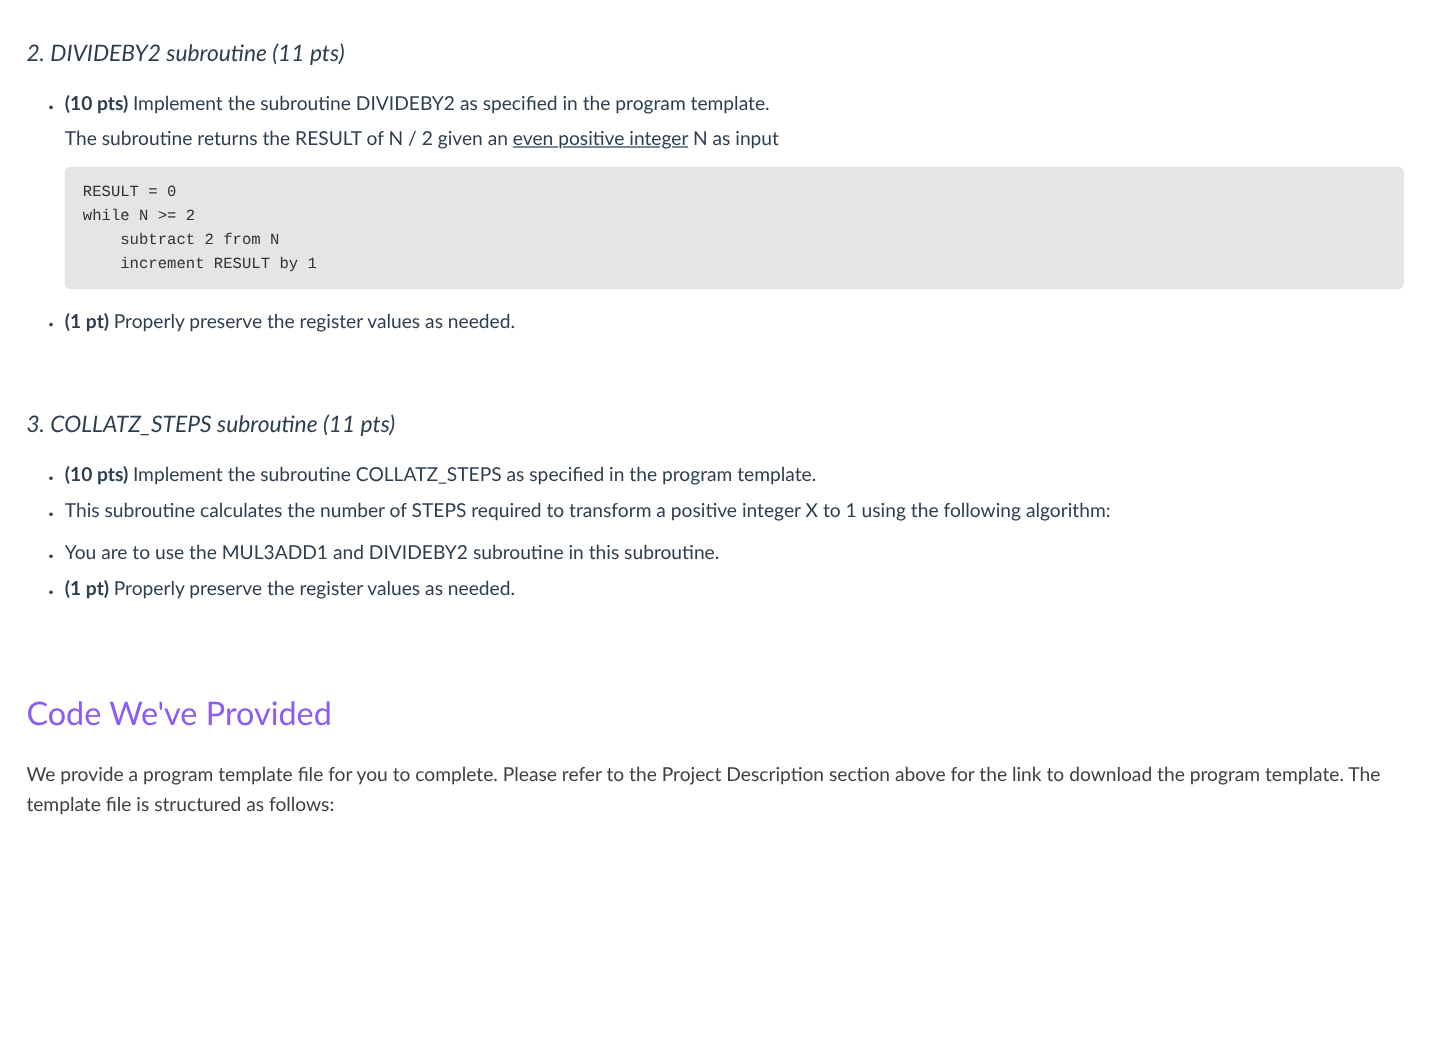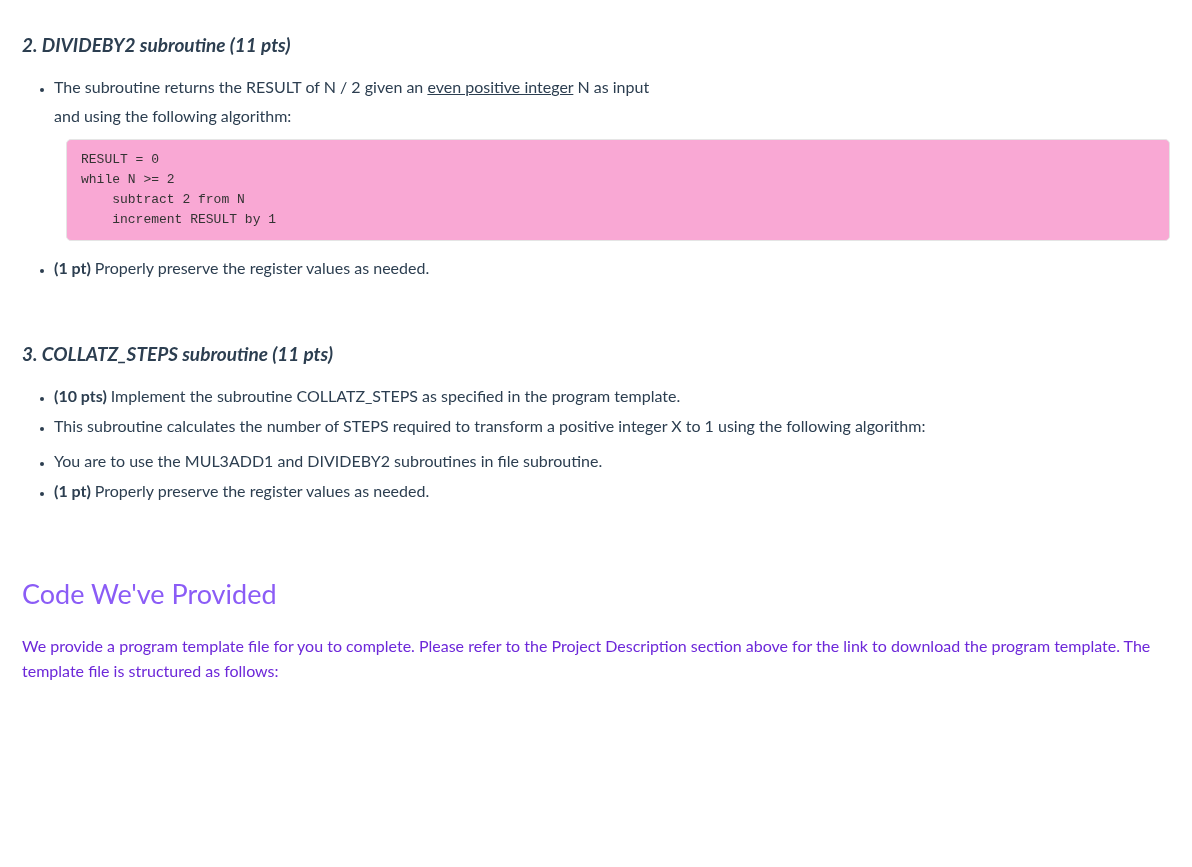--- a/index.html
+++ b/index.html
@@ -6,21 +6,21 @@
     margin: 0;
     padding: 20px 22px;
     font-family: "Lato", "Helvetica Neue", Arial, sans-serif;
     color: #2c3e50;
     font-size: 16px;
     line-height: 1.6;
     background: #fff;
   }
   .section-heading {
     font-style: italic;
-    font-weight: 700;
+    font-weight: 400;
     font-size: 19px;
     color: #2c3e50;
     margin-top: 10px;
     margin-bottom: 14px;
   }
   .section3-heading {
     margin-top: 58px;
   }
   ul.outer {
     list-style-type: disc;
@@ -38,73 +38,73 @@
   .spacer-li { margin-top: 10px !important; }
   .para {
     margin: 3px 0;
   }
   .underline {
     text-decoration: underline;
     margin-top: 30px;
   }
   .bold { font-weight: 700; }
   .code-block {
-    background: #f9a8d4;
+    background: #e5e5e5;
     border: 1px solid #e5e5e5;
     border-radius: 5px;
     padding: 10px 14px;
-    margin: 10px 0 14px 12px;
+    margin: 10px 0 14px 0;
     font-family: "Consolas", "Monaco", "Courier New", monospace;
     font-size: 13px;
     line-height: 1.55;
     white-space: pre;
     color: #333;
   }
   h2.provided {
     font-weight: 400;
     font-size: 27px;
     color: #8b5cf6;
     margin-top: 68px;
     margin-bottom: 18px;
   }
   .body-para {
     font-size: 16px;
-    color: #6d28d9;
+    color: #404040;
     margin: 0 0 18px 0;
   }
 </style>
 </head>
 <body>
 
 <div class="section-heading">2. DIVIDEBY2 subroutine (11 pts)</div>
 
 <ul class="outer">
   <li>
+    <div class="para"><span class="bold">(10 pts) </span><span>Implement the subroutine DIVIDEBY2 as specified in the program template.</span></div>
     <div class="para"><span>The subroutine returns the RESULT of N / 2 given an </span><span class="underline">even positive integer</span><span> N as input</span></div>
-    <div class="para">and using the following algorithm:</div>
     <div class="code-block">RESULT = 0
 while N &gt;= 2
     subtract 2 from N
     increment RESULT by 1</div>
   </li>
   <li class="spacer-li">
     <span class="bold">(1 pt) </span><span>Properly preserve the register values as needed.</span>
   </li>
 </ul>
 
 <div class="section-heading section3-heading">3. COLLATZ_STEPS subroutine (11 pts)</div>
 
 <ul class="outer">
   <li>
     <span class="bold">(10 pts) </span><span>Implement the subroutine COLLATZ_STEPS as specified in the program template.</span>
   </li>
   <li>
     <span>This subroutine calculates the number of STEPS required to transform a positive integer X to 1 using the following algorithm:</span>
   </li>
-  <li class="spacer-li">You are to use the MUL3ADD1 and DIVIDEBY2 subroutines in file subroutine.</li>
+  <li class="spacer-li">You are to use the MUL3ADD1 and DIVIDEBY2 subroutine in this subroutine.</li>
   <li>
     <span class="bold">(1 pt) </span><span>Properly preserve the register values as needed.</span>
   </li>
 </ul>
 
 <h2 class="provided">Code We've Provided</h2>
 
 <p class="body-para">We provide a program template file for you to complete. Please refer to the Project Description section above for the link to download the program template. The template file is structured as follows:</p>
 
 </body></html>

